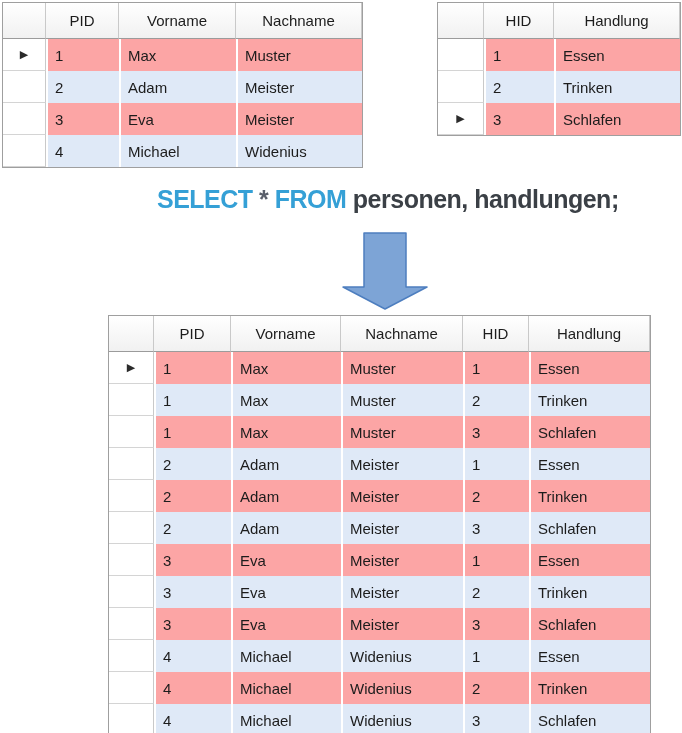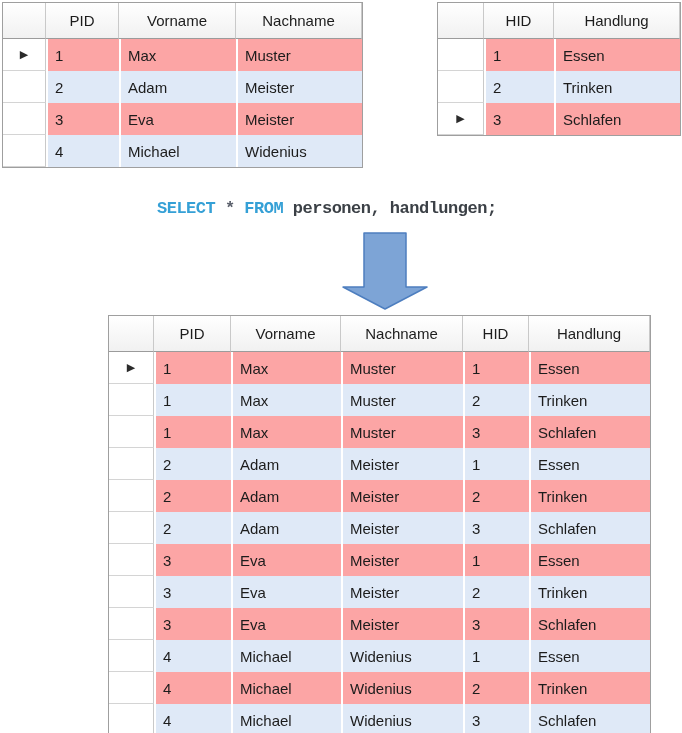--- a/index.html
+++ b/index.html
@@ -26,22 +26,22 @@
   }
   .tri{font-size:11px;color:#2b2b2b;line-height:1;}
   .cell{
     display:flex;align-items:center;
     padding-left:7px;border-left:2px solid #fff;
     font-size:15px;color:var(--text,#1c1c1c);
     white-space:nowrap;overflow:hidden;
   }
   .alt{background:var(--row-alt,#dfe9f7);}
   .sql{
-    position:absolute;left:157px;top:196px;height:26px;line-height:26px;
-    font-family:Liberation Mono, monospace;font-weight:bold;font-size:17px;
+    position:absolute;left:157px;top:186px;height:26px;line-height:26px;
+    font-family:Liberation Sans, sans-serif;font-weight:bold;font-size:25px;
     letter-spacing:-0.5px;white-space:pre;
   }
   .kw{color:var(--keyword,#35a0d6);}
   .star{color:var(--star,#5a5f6b);}
   .plain{color:var(--sql-text,#3b4046);}
   .arrow{position:absolute;left:342px;top:232px;}
 </style>
 </head>
 <body>
 

